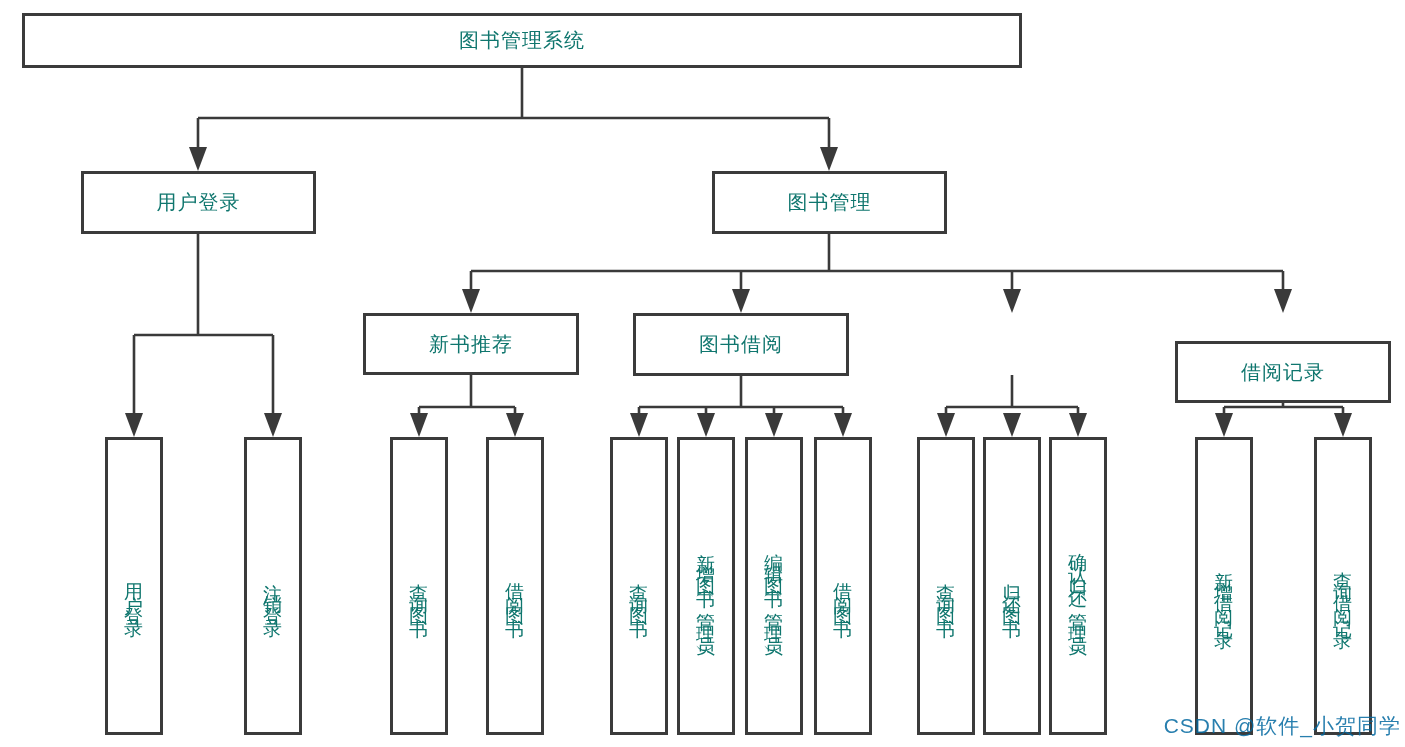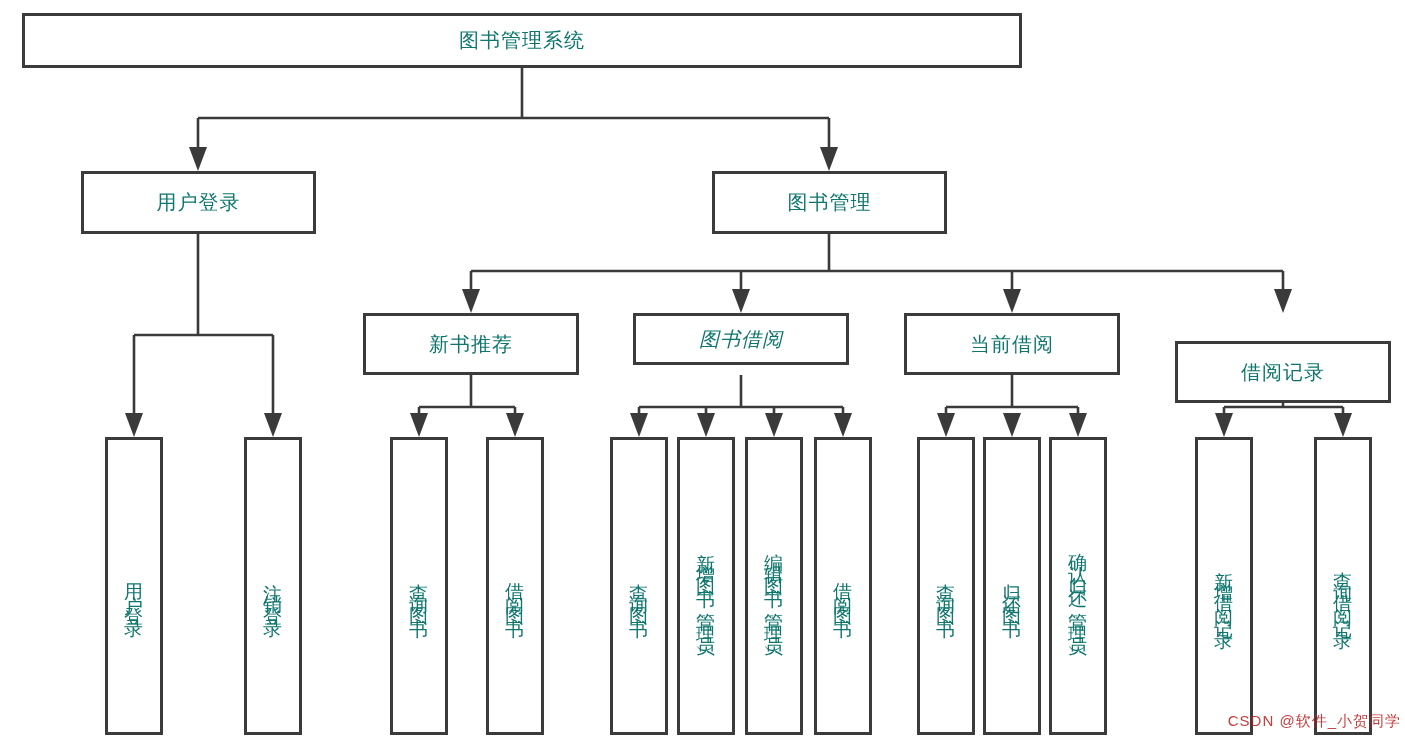--- a/index.html
+++ b/index.html
@@ -40,22 +40,22 @@
     line-height: 1;
     letter-spacing: 12px;
     margin-bottom: -12px;
     white-space: nowrap;
   }
   .watermark {
     position: absolute;
     right: 4px;
     top: 712px;
     z-index: 3;
-    font-size: 15px;
-    color: #b91c1c;
+    font-size: 21px;
+    color: #0369a1;
     opacity: 0.85;
     letter-spacing: 1px;
     white-space: nowrap;
   }
 </style>
 </head>
 <body>
 
 <div id="canvas">
 
@@ -86,25 +86,22 @@
   <div class="box h" style="left:81px; top:171px; width:235px; height:63px;">
     <span>用户登录</span>
   </div>
   <div class="box h" style="left:712px; top:171px; width:235px; height:63px;">
     <span>图书管理</span>
   </div>
 
   <div class="box h" style="left:363px; top:313px; width:216px; height:62px;font-family:Liberation Serif, serif;">
     <span>新书推荐</span>
   </div>
-  <div class="box h" style="left:633px; top:313px; width:216px; height:52px;font-style:italic;">
+  <div class="box h" style="left:633px; top:313px; width:216px; height:63px;">
     <span>图书借阅</span>
-  </div>
-  <div class="box h" style="left:904px; top:313px; width:216px; height:62px;">
-    <span>当前借阅</span>
   </div>
   <div class="box h" style="left:1175px; top:313px; width:216px; height:62px;margin-top:28px;">
     <span>借阅记录</span>
   </div>
 
   <div class="box v" style="left:105px; top:437px; width:58px; height:298px;">
     <span>用户登录</span>
   </div>
   <div class="box v" style="left:244px; top:437px; width:58px; height:298px;">
     <span>注销登录</span>

